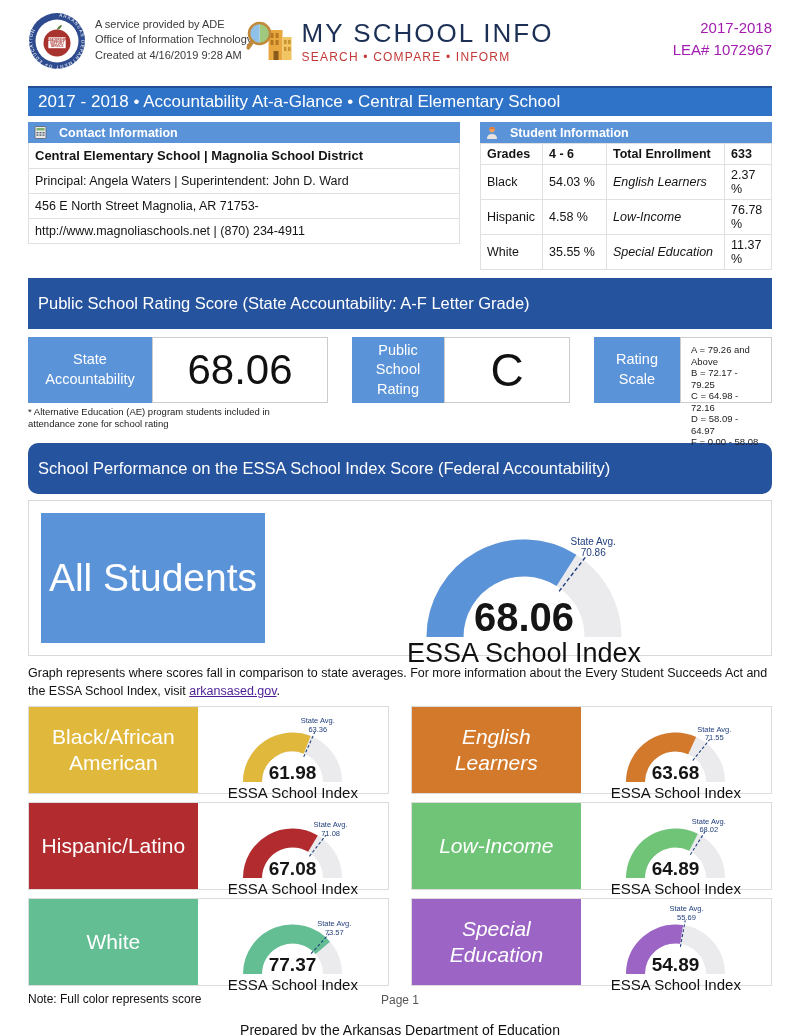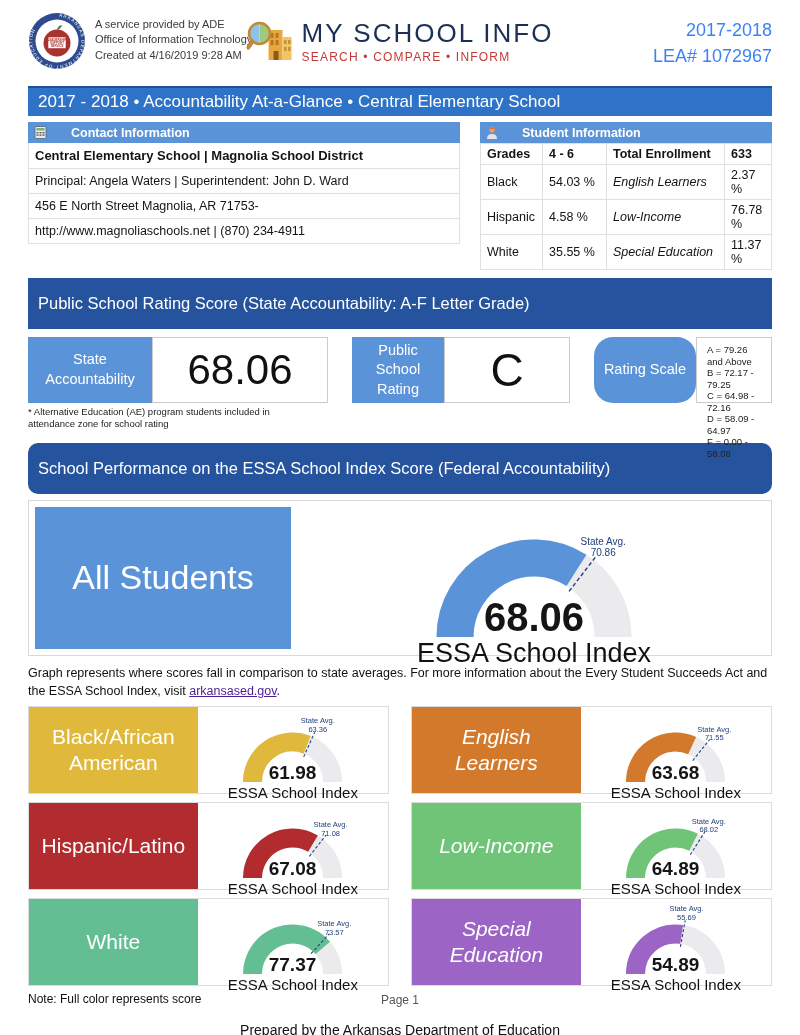--- a/index.html
+++ b/index.html
@@ -6,55 +6,55 @@
   body { background:#fff; font-family:"Liberation Sans", sans-serif; }
   .page { width:800px; height:1035px; position:relative; background:#fff; overflow:hidden; padding:0 28px; }
 
   
   .top { display:flex; align-items:flex-start; padding:12px 0 6px; height:86px; position:relative; }
   .brand-left { display:flex; gap:9px; }
   .service-lines { font-size:11px; color:#3a3a3a; line-height:1.4; padding-top:5px; }
   .brand-center { position:absolute; left:50%; transform:translateX(-50%); top:18px; display:flex; gap:9px; align-items:center; }
   .msi-title { font-size:26px; color:#1c2f55; letter-spacing:2px; }
   .msi-tag { font-size:12px; color:#c13a38; letter-spacing:1.2px; margin-top:1px; }
-  .brand-right { margin-left:auto; text-align:right; font-size:18px; color:#3b82f6; line-height:1.45; padding-top:5px; }
+  .brand-right { margin-left:auto; text-align:right; font-size:15px; color:#a21caf; line-height:1.45; padding-top:5px; }
 
   
   .banner { color:#fff; padding:4px 10px; }
   .banner-blue { background:#2e73c8; border-top:2px solid #234f96; font-size:17px; }
   .banner-navy { background:#26539e; font-size:16.5px; padding:16px 10px; }
 
   
   .info-cols { display:flex; gap:20px; margin-top:6px; }
   .col-contact { flex:0 0 432px; }
   .col-student { flex:1; }
-  .sec-head { background:#5b93d9; color:#fff; font-weight:bold; font-size:12.5px; height:21px; display:flex; align-items:center; gap:24px; padding:8px 6px; }
+  .sec-head { background:#5b93d9; color:#fff; font-weight:bold; font-size:12.5px; height:21px; display:flex; align-items:center; gap:12px; padding:8px 6px; }
   .c-row { font-size:12.5px; color:#141414; padding:5px 6px; border:1px solid #e0e0e0; border-top:none; background:#fff; }
   .c-row.bold { font-weight:bold; font-size:13px; }
   table.stu { width:100%; border-collapse:collapse; }
   table.stu td { border:1px solid #e0e0e0; font-size:12.5px; color:#141414; padding:3px 6px; height:21px; }
   table.stu td.b { font-weight:bold; }
   table.stu td.it { font-style:italic; }
   table.stu td.w1 { width:62px; } table.stu td.w2 { width:64px; } table.stu td.w3 { width:118px; }
 
   
   .rating-row { display:flex; gap:24px; margin-top:8px; height:66px; }
   .r-group { display:flex; }
   .rg1 { flex:0 0 300px; } .rg2 { flex:0 0 218px; } .rg3 { flex:1; }
   .r-label { background:#5b93d9; color:#fff; display:flex; align-items:center; justify-content:center; text-align:center; font-size:14.5px; line-height:1.35; padding:0 6px; }
-  .rg1 .r-label { width:124px; } .rg2 .r-label { width:92px; } .rg3 .r-label { width:102px;border-radius:19px; }
+  .rg1 .r-label { width:124px; } .rg2 .r-label { width:92px; } .rg3 .r-label { width:86px; }
   .r-value { flex:1; border:1px solid #ccc; background:#fff; display:flex; align-items:center; justify-content:center; font-size:42px; color:#111; }
   .r-value.grade { font-size:46px; }
   .r-scale { flex:1; border:1px solid #ccc; background:#fff; font-size:9.5px; line-height:11.5px; color:#222; padding:6px 10px; }
   .footnote { margin-top:3px; font-size:9.5px; line-height:1.3; color:#222; }
 
   
   .mt12 { margin-top:12px;border-radius:10px; }
   .all-students-row { margin-top:6px; border:1px solid #d9d9d9; height:156px; display:flex; }
-  .as-label { width:256px; color:#fff; font-size:34px; display:flex; align-items:center; justify-content:center; margin:6px; }
+  .as-label { width:224px; color:#fff; font-size:39px; display:flex; align-items:center; justify-content:center; margin:12px; }
   .as-gauge { flex:1; display:flex; flex-direction:column; align-items:center; padding-top:3px; }
   .caption { color:#111; text-align:center; }
   .cap-big { font-size:27px; margin-top:-10px; }
   .cap-small { font-size:15px; margin-top:-6px; }
   .essa-note { margin:8px 0 6px; font-size:12.5px; color:#111; line-height:1.45; }
   .essa-note a { color:#4c1d95;text-decoration:underline; }
 
   .gauge-grid { display:grid; grid-template-columns:1fr 1fr; column-gap:22px; row-gap:8px; }
   .g-cell { border:1px solid #dcdcdc; height:88px; display:flex; background:#fff; }
   .g-label { width:47%; color:#fff; display:flex; align-items:center; justify-content:center; text-align:center; font-size:21px; line-height:1.25; padding:0 8px; }

